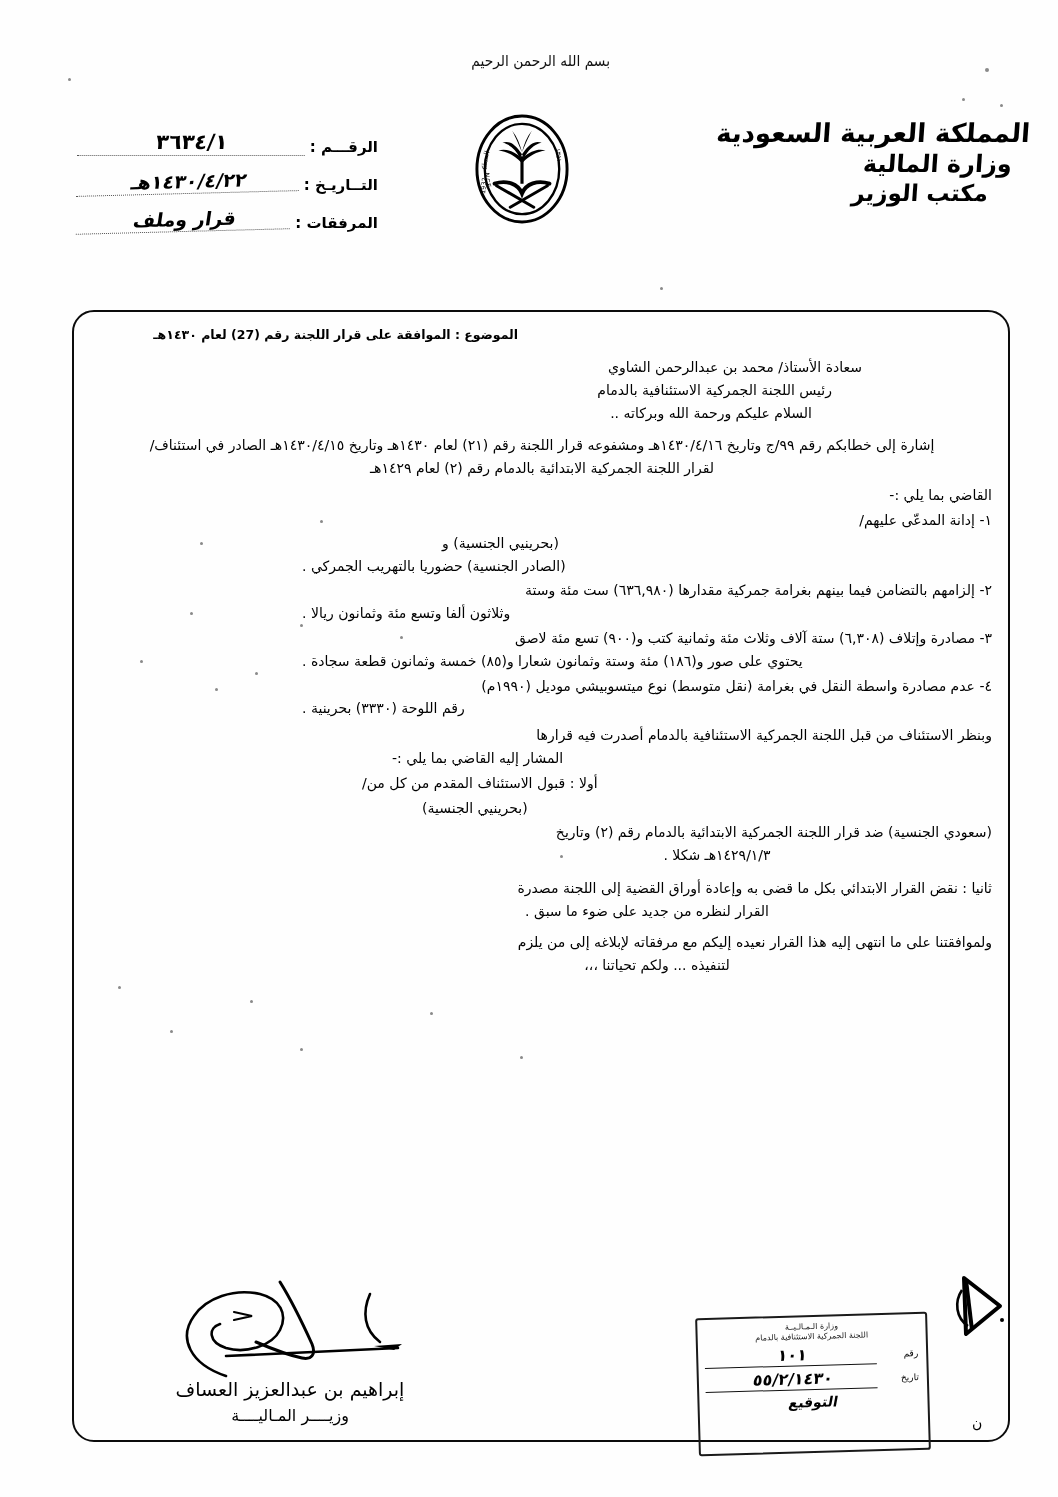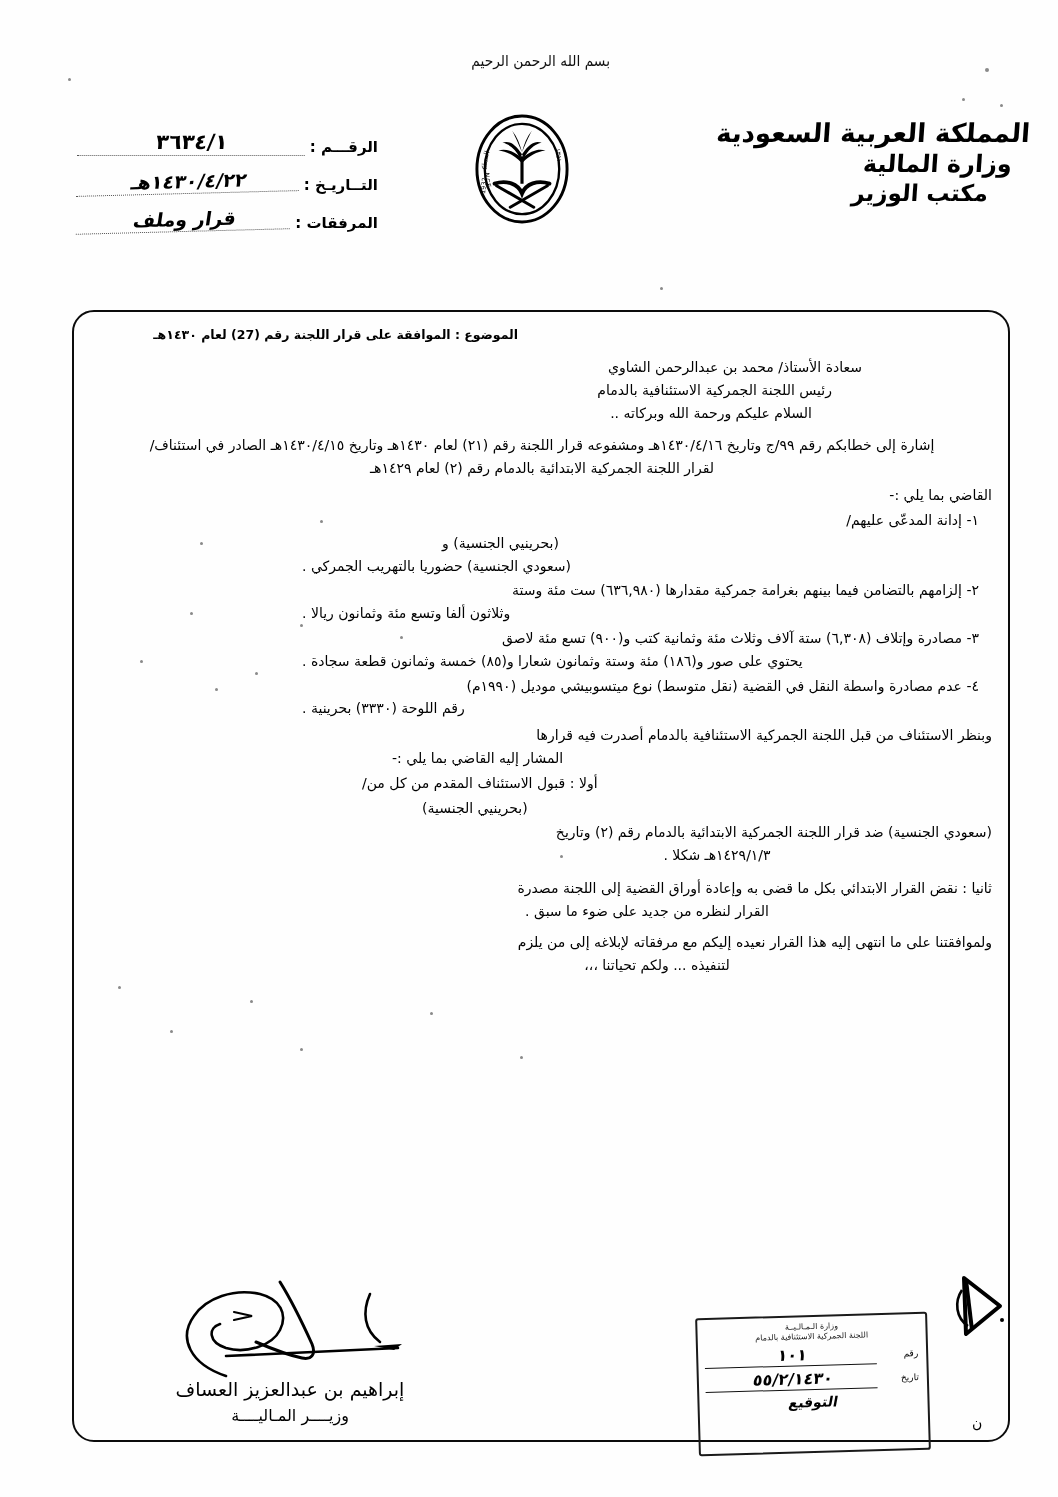--- a/index.html
+++ b/index.html
@@ -154,21 +154,21 @@
   .blk-salutation p.s2 { padding-right: 160px; text-align: right; }
   .blk-salutation p.s3 { padding-right: 180px; text-align: right; }
 
   .ref-para { margin-top: 10px; text-align: justify; text-align-last: center; }
   .ref-para .l3 { display:block; }
 
   .judge-line { margin-top: 4px; text-align: right; padding-left: 300px; }
 
   ol.items {
     list-style: none;
-    margin: 2px 13px 0 0;
+    margin: 2px 0 0 0;
     padding: 0;
   }
   ol.items > li {
     margin: 0 0 2px 0;
     text-align: justify;
   }
   .itemnum { font-weight: 400; }
 
   .sub-ind-a { display:block; text-align:left; padding-left: 350px; }
   .sub-ind-b { display:block; text-align:left; padding-left: 210px; }
@@ -378,35 +378,35 @@
       <span class="l3">لقرار اللجنة الجمركية الابتدائية بالدمام رقم (٢) لعام ١٤٢٩هـ</span>
     </div>
 
     <div class="para judge-line">القاضي بما يلي :-</div>
 
     <ol class="items">
       <li>
         <span class="itemnum">١-</span>
         <span>إدانة المدعّى عليهم/</span>
         <span class="sub-ind-a">(بحرينيي الجنسية) و</span>
-        <span class="sub-ind-b">(سعودي الجنسية) حضوريا بالتهريب الجمركي .</span>
+        <span class="sub-ind-b">(الصادر الجنسية) حضوريا بالتهريب الجمركي .</span>
       </li>
       <li>
         <span class="itemnum">٢-</span>
         <span>إلزامهم بالتضامن فيما بينهم بغرامة جمركية مقدارها (٦٣٦,٩٨٠) ست مئة وستة</span>
         <span class="sub-ind-b">وثلاثون ألفا وتسع مئة وثمانون ريالا .</span>
       </li>
       <li>
         <span class="itemnum">٣-</span>
         <span>مصادرة وإتلاف (٦,٣٠٨) ستة آلاف وثلاث مئة وثمانية كتب و(٩٠٠) تسع مئة لاصق</span>
         <span class="sub-ind-b">يحتوي على صور و(١٨٦) مئة وستة وثمانون شعارا و(٨٥) خمسة وثمانون قطعة سجادة .</span>
       </li>
       <li>
         <span class="itemnum">٤-</span>
-        <span>عدم مصادرة واسطة النقل في القضية (نقل متوسط) نوع ميتسوبيشي موديل (١٩٩٠م)</span>
+        <span>عدم مصادرة واسطة النقل في بغرامة (نقل متوسط) نوع ميتسوبيشي موديل (١٩٩٠م)</span>
         <span class="sub-ind-b">رقم اللوحة (٣٣٣٠) بحرينية .</span>
       </li>
     </ol>
 
     <div class="para appeal-intro">
       <span>وبنظر الاستئناف من قبل اللجنة الجمركية الاستئنافية بالدمام أصدرت فيه قرارها</span>
       <span class="l2">المشار إليه القاضي بما يلي :-</span>
     </div>
 
     <div class="para first-line">أولا : قبول الاستئناف المقدم من كل من/</div>

